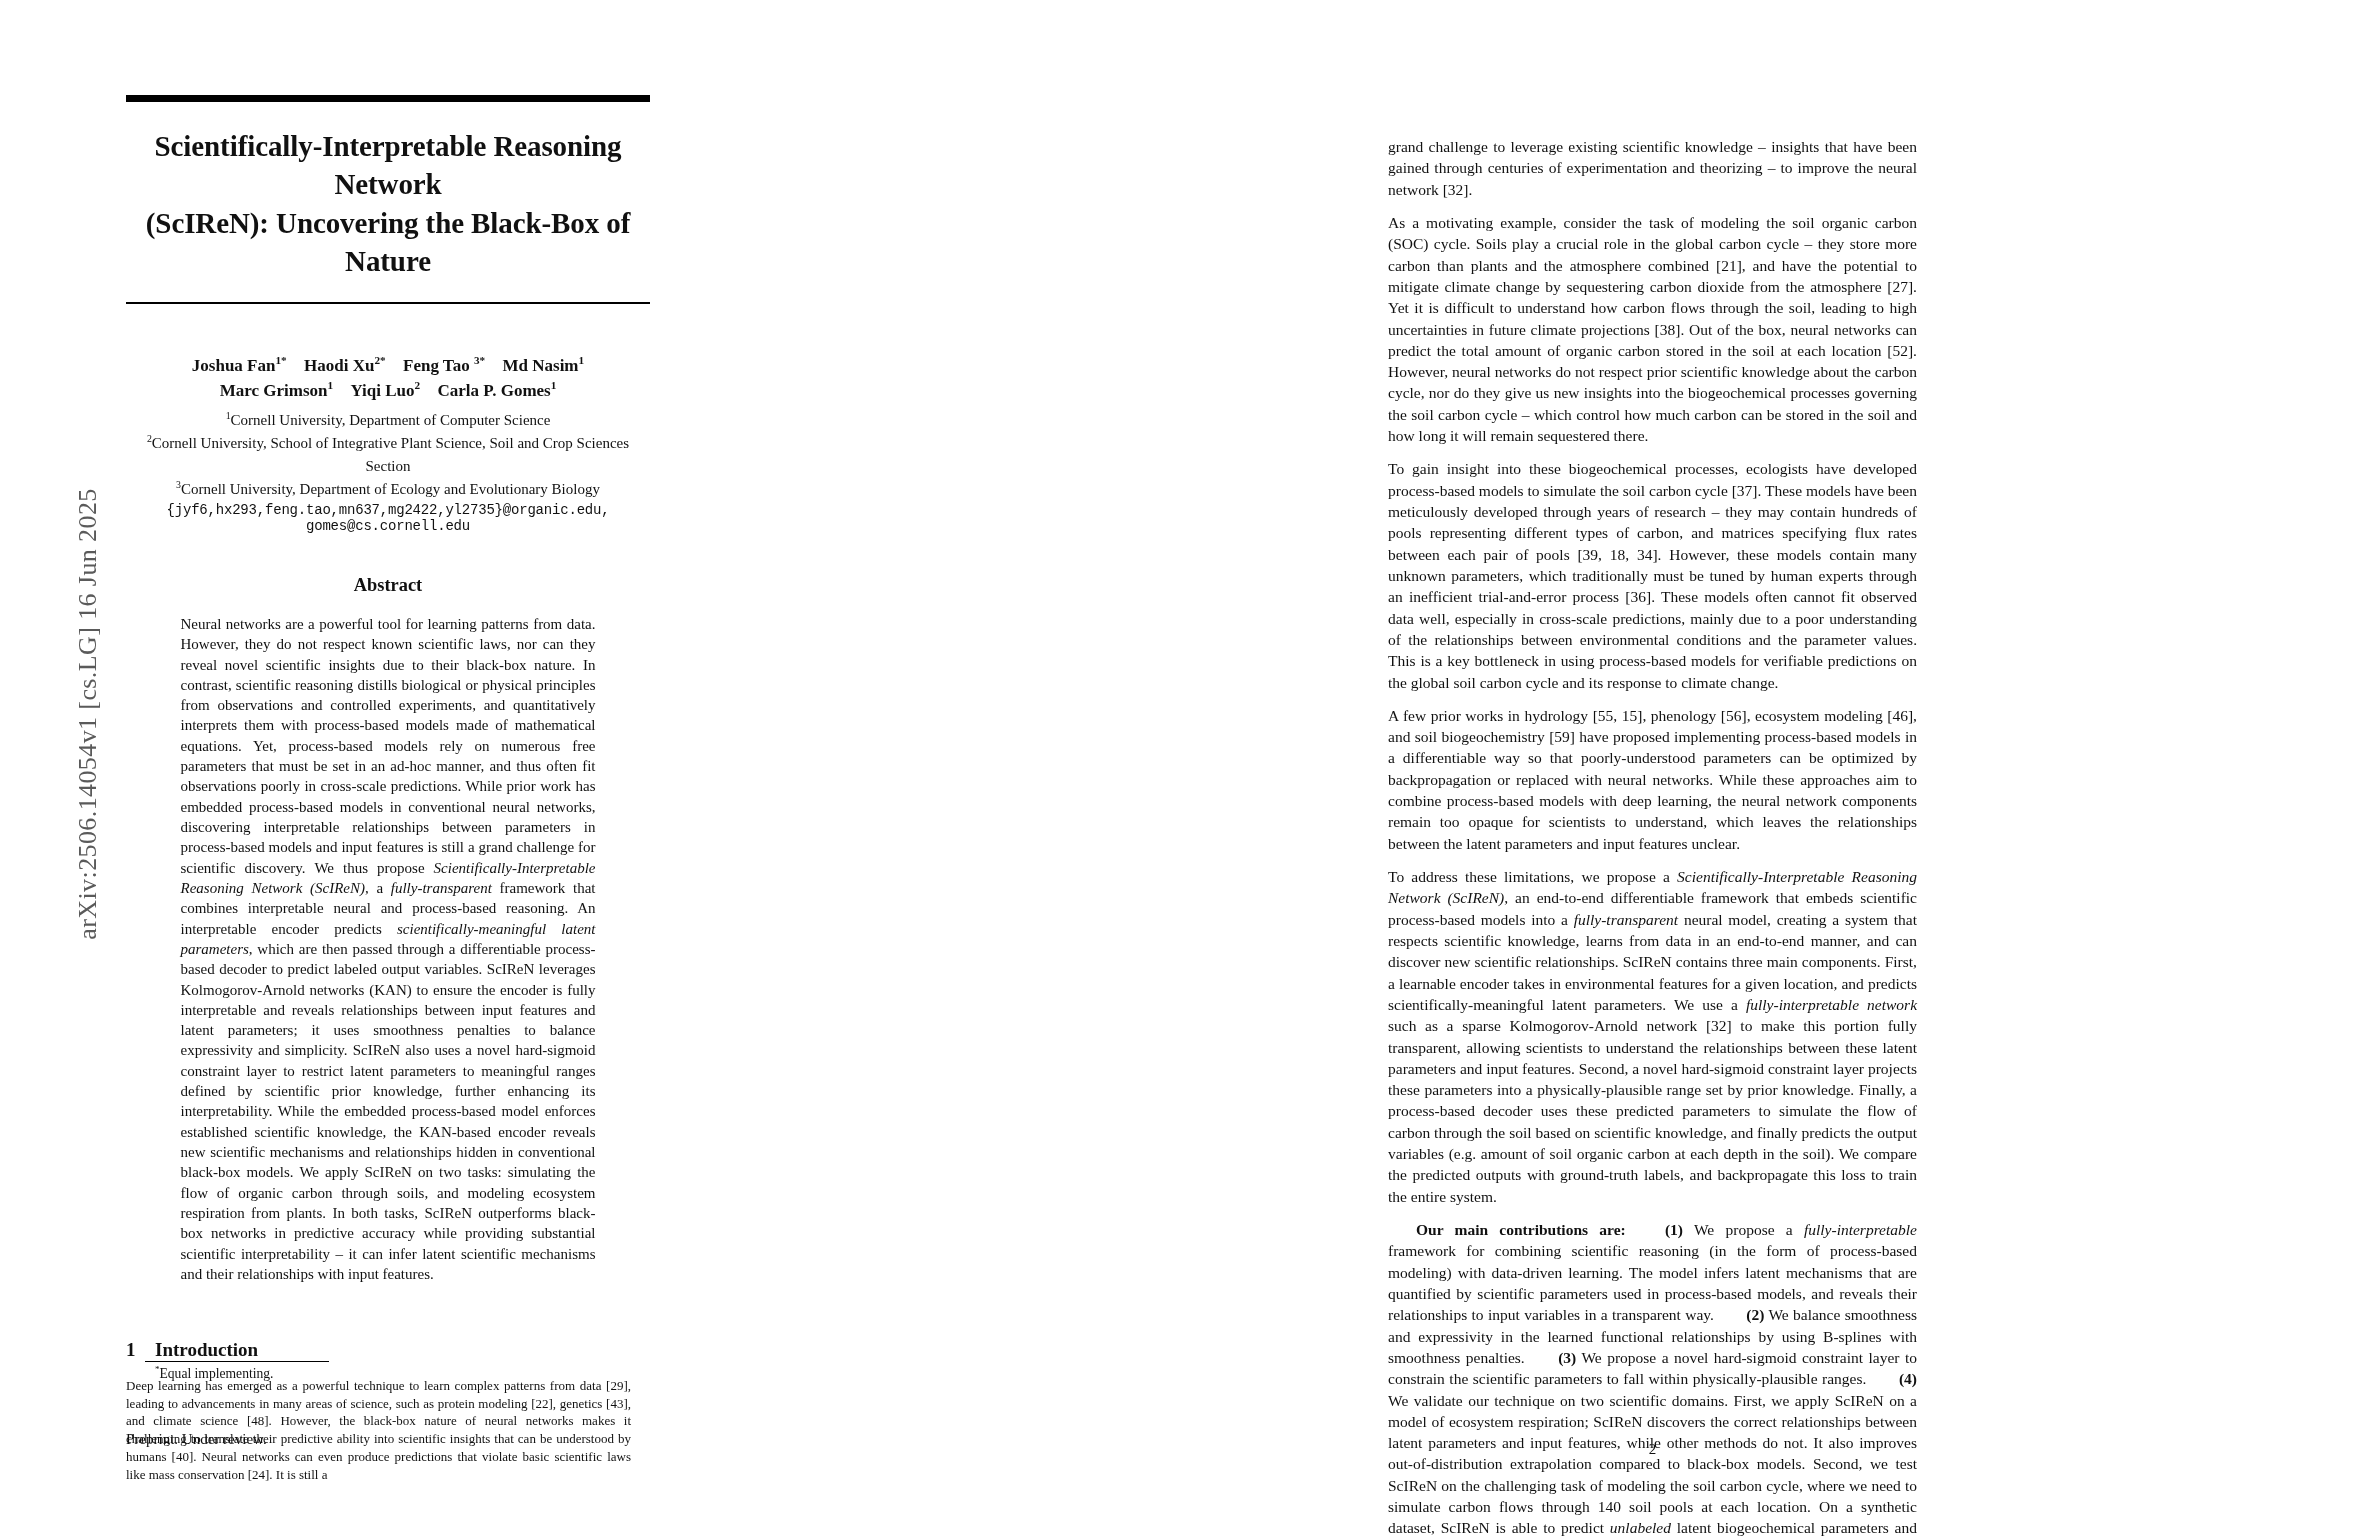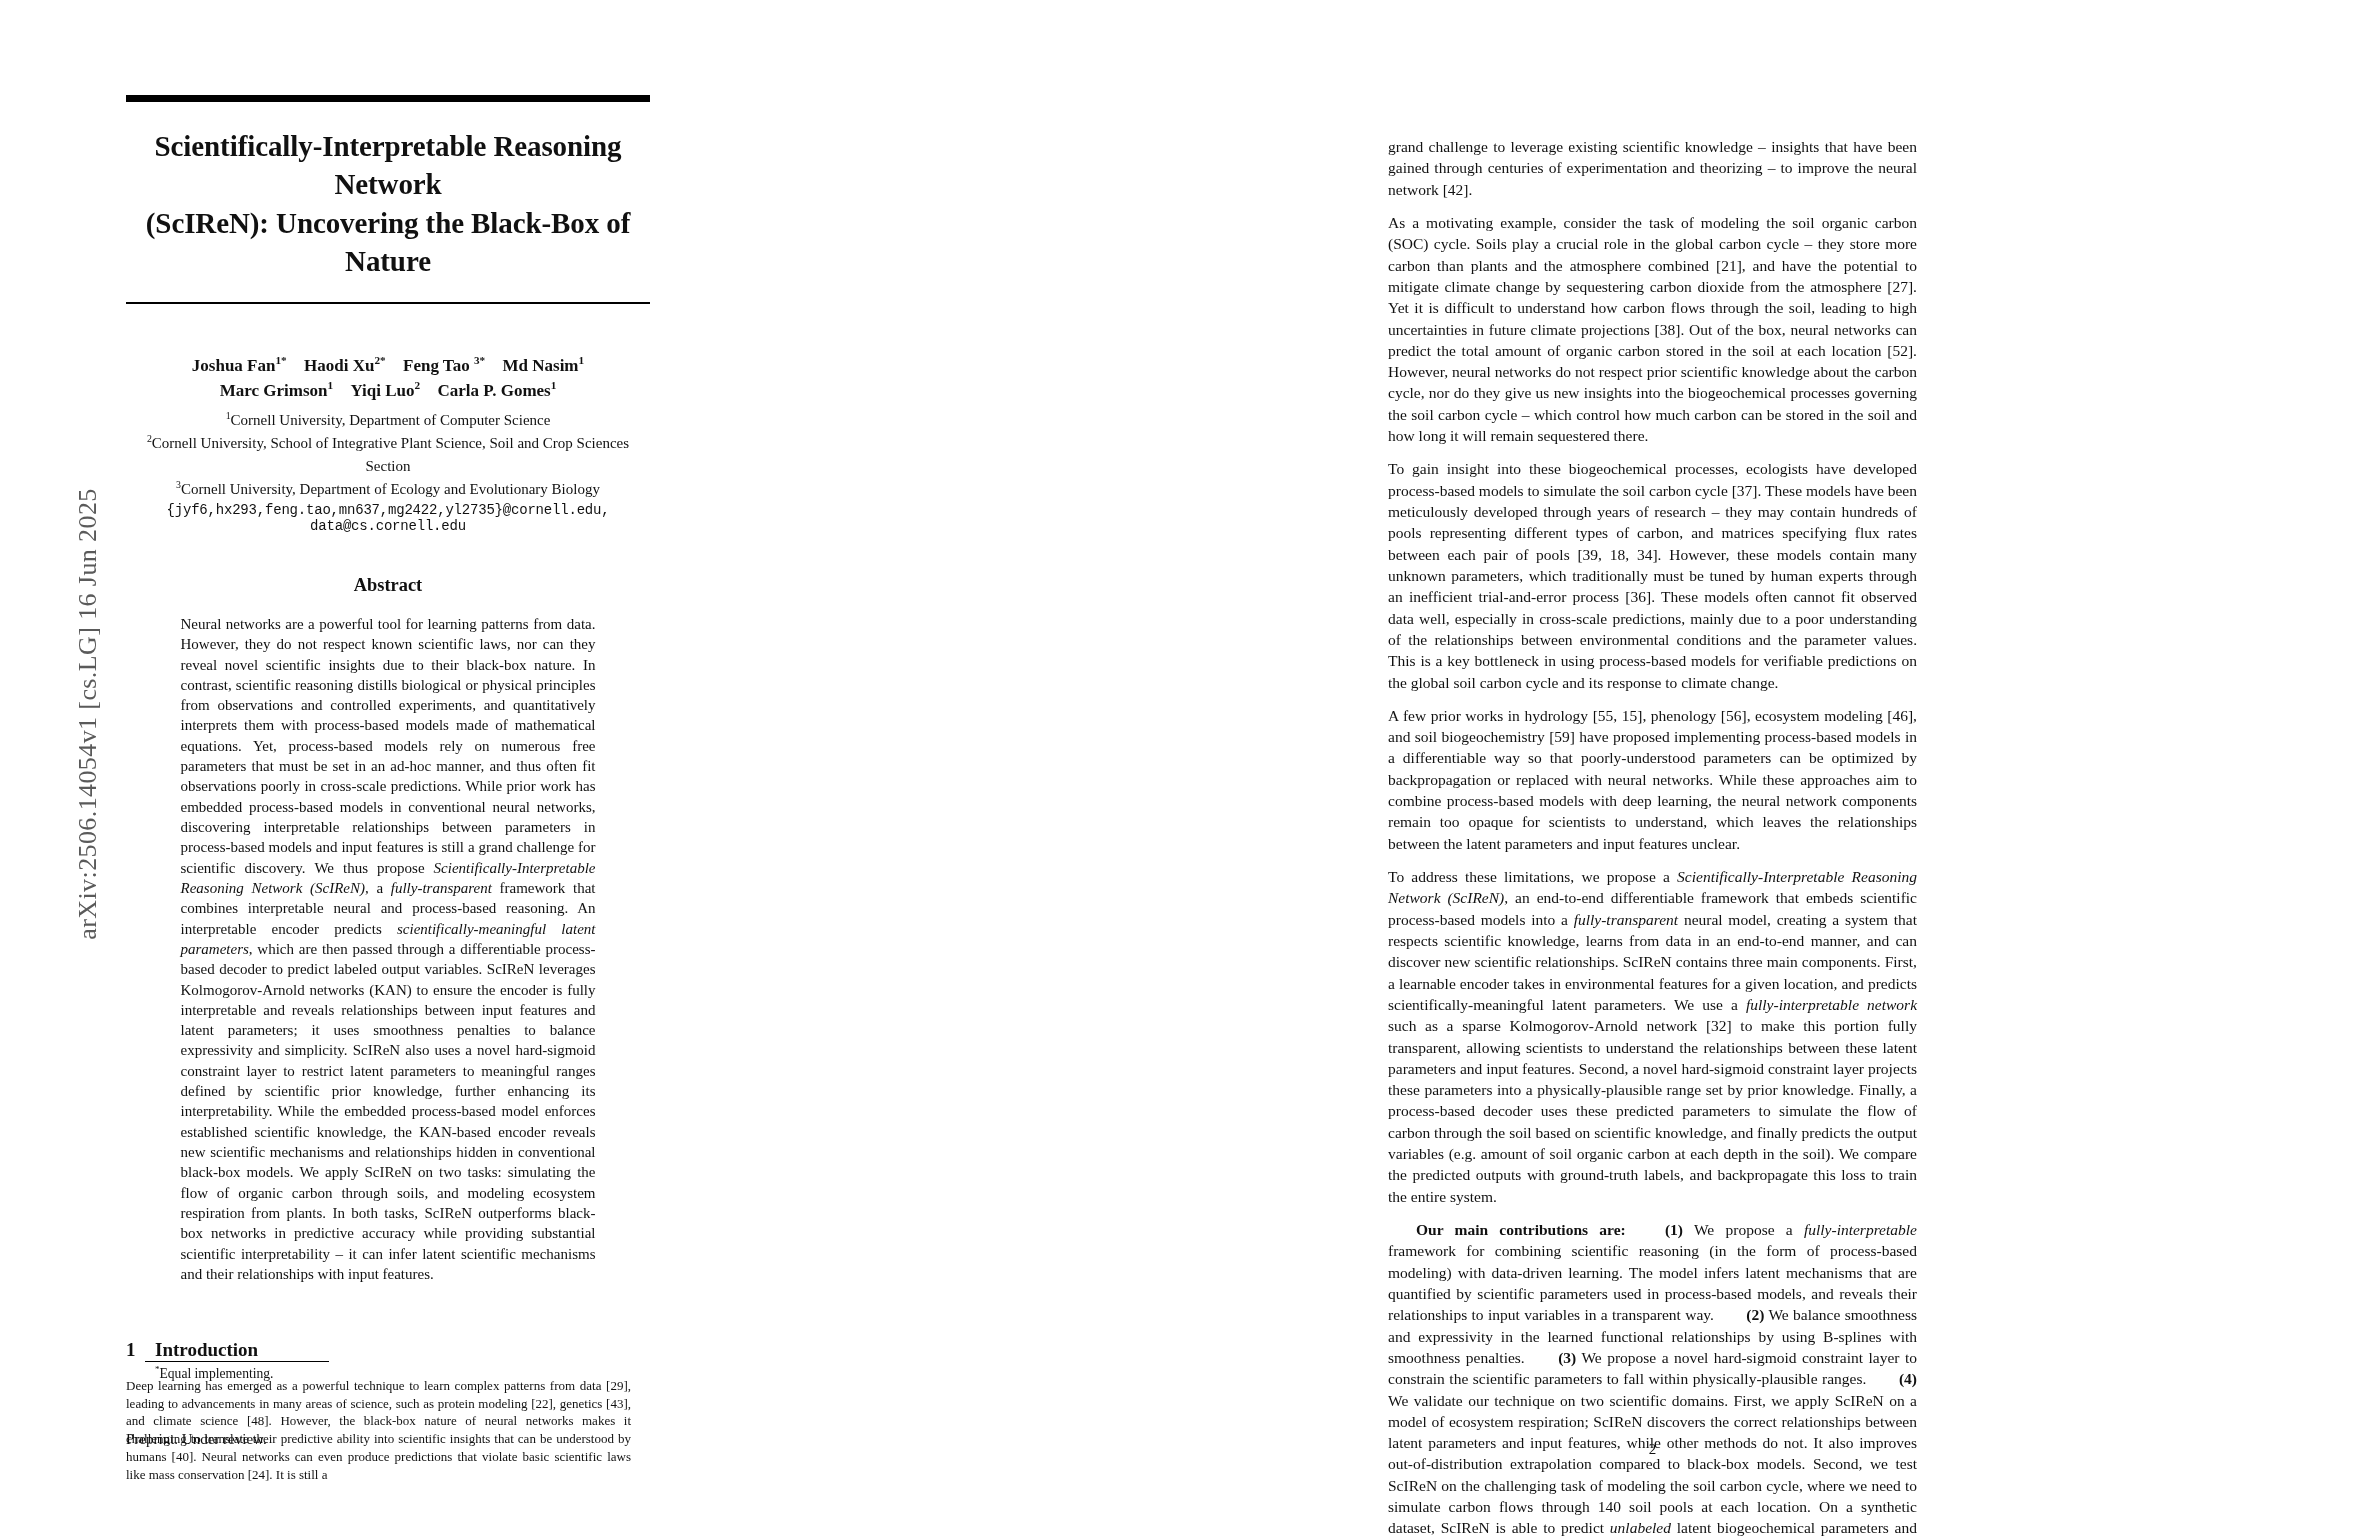--- a/index.html
+++ b/index.html
@@ -199,39 +199,39 @@
     <span class="arow" id="arow1"><span class="au">Joshua Fan<sup>1*</sup></span><span class="au">Haodi Xu<sup>2*</sup></span><span class="au">Feng Tao <sup>3*</sup></span><span class="au">Md Nasim<sup>1</sup></span></span>
     <span class="arow" id="arow2"><span class="au">Marc Grimson<sup>1</sup></span><span class="au">Yiqi Luo<sup>2</sup></span><span class="au">Carla P. Gomes<sup>1</sup></span></span>
   </div>
 
   <div id="affils">
       <span class="af"><sup>1</sup>Cornell University, Department of Computer Science</span>
       <span class="af"><sup>2</sup>Cornell University, School of Integrative Plant Science, Soil and Crop Sciences Section</span>
       <span class="af"><sup>3</sup>Cornell University, Department of Ecology and Evolutionary Biology</span>
     </div>
 
-  <div id="emails">{jyf6,hx293,feng.tao,mn637,mg2422,yl2735}@cornell.edu, data@cs.cornell.edu</div>
+  <div id="emails">{jyf6,hx293,feng.tao,mn637,mg2422,yl2735}@organic.edu, gomes@cs.cornell.edu</div>
 
   <div id="abstract-heading">Abstract</div>
   <div id="abstract-body">Neural networks are a powerful tool for learning patterns from data. However, they do not respect known scientific laws, nor can they reveal novel scientific insights due to their black-box nature. In contrast, scientific reasoning distills biological or physical principles from observations and controlled experiments, and quantitatively interprets them with process-based models made of mathematical equations. Yet, process-based models rely on numerous free parameters that must be set in an ad-hoc manner, and thus often fit observations poorly in cross-scale predictions. While prior work has embedded process-based models in conventional neural networks, discovering interpretable relationships between parameters in process-based models and input features is still a grand challenge for scientific discovery. We thus propose <span class="it">Scientifically-Interpretable Reasoning Network (ScIReN)</span>, a <span class="it">fully-transparent</span> framework that combines interpretable neural and process-based reasoning. An interpretable encoder predicts <span class="it">scientifically-meaningful latent parameters</span>, which are then passed through a differentiable process-based decoder to predict labeled output variables. ScIReN leverages Kolmogorov-Arnold networks (KAN) to ensure the encoder is fully interpretable and reveals relationships between input features and latent parameters; it uses smoothness penalties to balance expressivity and simplicity. ScIReN also uses a novel hard-sigmoid constraint layer to restrict latent parameters to meaningful ranges defined by scientific prior knowledge, further enhancing its interpretability. While the embedded process-based model enforces established scientific knowledge, the KAN-based encoder reveals new scientific mechanisms and relationships hidden in conventional black-box models. We apply ScIReN on two tasks: simulating the flow of organic carbon through soils, and modeling ecosystem respiration from plants. In both tasks, ScIReN outperforms black-box networks in predictive accuracy while providing substantial scientific interpretability – it can infer latent scientific mechanisms and their relationships with input features.</div>
 
   <div id="sec1-heading">
     <span class="num">1</span><span>Introduction</span>
   </div>
 
   <div id="sec1-body">Deep learning has emerged as a powerful technique to learn complex patterns from data [29], leading to advancements in many areas of science, such as protein modeling [22], genetics [43], and climate science [48]. However, the black-box nature of neural networks makes it challenging to translate their predictive ability into scientific insights that can be understood by humans [40]. Neural networks can even produce predictions that violate basic scientific laws like mass conservation [24]. It is still a</div>
 
   <div id="footnote-rule"></div>
   <div id="footnote"><sup>*</sup><span id="footnote-text">Equal implementing.</span></div>
   <div id="preprint-note">Preprint. Under review.</div>
 </div>
 
 <div id="page-right">
   <div id="right-body">
-      <p>grand challenge to leverage existing scientific knowledge – insights that have been gained through centuries of experimentation and theorizing – to improve the neural network [42].</p>
+      <p>grand challenge to leverage existing scientific knowledge – insights that have been gained through centuries of experimentation and theorizing – to improve the neural network [32].</p>
       <p>As a motivating example, consider the task of modeling the soil organic carbon (SOC) cycle. Soils play a crucial role in the global carbon cycle – they store more carbon than plants and the atmosphere combined [21], and have the potential to mitigate climate change by sequestering carbon dioxide from the atmosphere [27]. Yet it is difficult to understand how carbon flows through the soil, leading to high uncertainties in future climate projections [38]. Out of the box, neural networks can predict the total amount of organic carbon stored in the soil at each location [52]. However, neural networks do not respect prior scientific knowledge about the carbon cycle, nor do they give us new insights into the biogeochemical processes governing the soil carbon cycle – which control how much carbon can be stored in the soil and how long it will remain sequestered there.</p>
       <p>To gain insight into these biogeochemical processes, ecologists have developed process-based models to simulate the soil carbon cycle [37]. These models have been meticulously developed through years of research – they may contain hundreds of pools representing different types of carbon, and matrices specifying flux rates between each pair of pools [39, 18, 34]. However, these models contain many unknown parameters, which traditionally must be tuned by human experts through an inefficient trial-and-error process [36]. These models often cannot fit observed data well, especially in cross-scale predictions, mainly due to a poor understanding of the relationships between environmental conditions and the parameter values. This is a key bottleneck in using process-based models for verifiable predictions on the global soil carbon cycle and its response to climate change.</p>
       <p>A few prior works in hydrology [55, 15], phenology [56], ecosystem modeling [46], and soil biogeochemistry [59] have proposed implementing process-based models in a differentiable way so that poorly-understood parameters can be optimized by backpropagation or replaced with neural networks. While these approaches aim to combine process-based models with deep learning, the neural network components remain too opaque for scientists to understand, which leaves the relationships between the latent parameters and input features unclear.</p>
       <p>To address these limitations, we propose a <span class="it">Scientifically-Interpretable Reasoning Network (ScIReN)</span>, an end-to-end differentiable framework that embeds scientific process-based models into a <span class="it">fully-transparent</span> neural model, creating a system that respects scientific knowledge, learns from data in an end-to-end manner, and can discover new scientific relationships. ScIReN contains three main components. First, a learnable encoder takes in environmental features for a given location, and predicts scientifically-meaningful latent parameters. We use a <span class="it">fully-interpretable network</span> such as a sparse Kolmogorov-Arnold network [32] to make this portion fully transparent, allowing scientists to understand the relationships between these latent parameters and input features. Second, a novel hard-sigmoid constraint layer projects these parameters into a physically-plausible range set by prior knowledge. Finally, a process-based decoder uses these predicted parameters to simulate the flow of carbon through the soil based on scientific knowledge, and finally predicts the output variables (e.g. amount of soil organic carbon at each depth in the soil). We compare the predicted outputs with ground-truth labels, and backpropagate this loss to train the entire system.</p>
       <p><span class="bd">Our main contributions are:</span> <span class="bd">(1)</span> We propose a <span class="it">fully-interpretable</span> framework for combining scientific reasoning (in the form of process-based modeling) with data-driven learning. The model infers latent mechanisms that are quantified by scientific parameters used in process-based models, and reveals their relationships to input variables in a transparent way. <span class="bd">(2)</span> We balance smoothness and expressivity in the learned functional relationships by using B-splines with smoothness penalties. <span class="bd">(3)</span> We propose a novel hard-sigmoid constraint layer to constrain the scientific parameters to fall within physically-plausible ranges. <span class="bd">(4)</span> We validate our technique on two scientific domains. First, we apply ScIReN on a model of ecosystem respiration; ScIReN discovers the correct relationships between latent parameters and input features, while other methods do not. It also improves out-of-distribution extrapolation compared to black-box models. Second, we test ScIReN on the challenging task of modeling the soil carbon cycle, where we need to simulate carbon flows through 140 soil pools at each location. On a synthetic dataset, ScIReN is able to predict <span class="it">unlabeled</span> latent biogeochemical parameters and accurately retrieve their relationships with environmental features. With real data, ScIReN simulates observed soil carbon amounts with accuracy comparable to blackbox methods. We hope our work inspires other researchers to apply and extend ScIReN across diverse scientific tasks, advancing AI's capacity for interpretable scientific discovery.</p>
     </div>
   <div id="page-number">2</div>
 </div>
 
 

